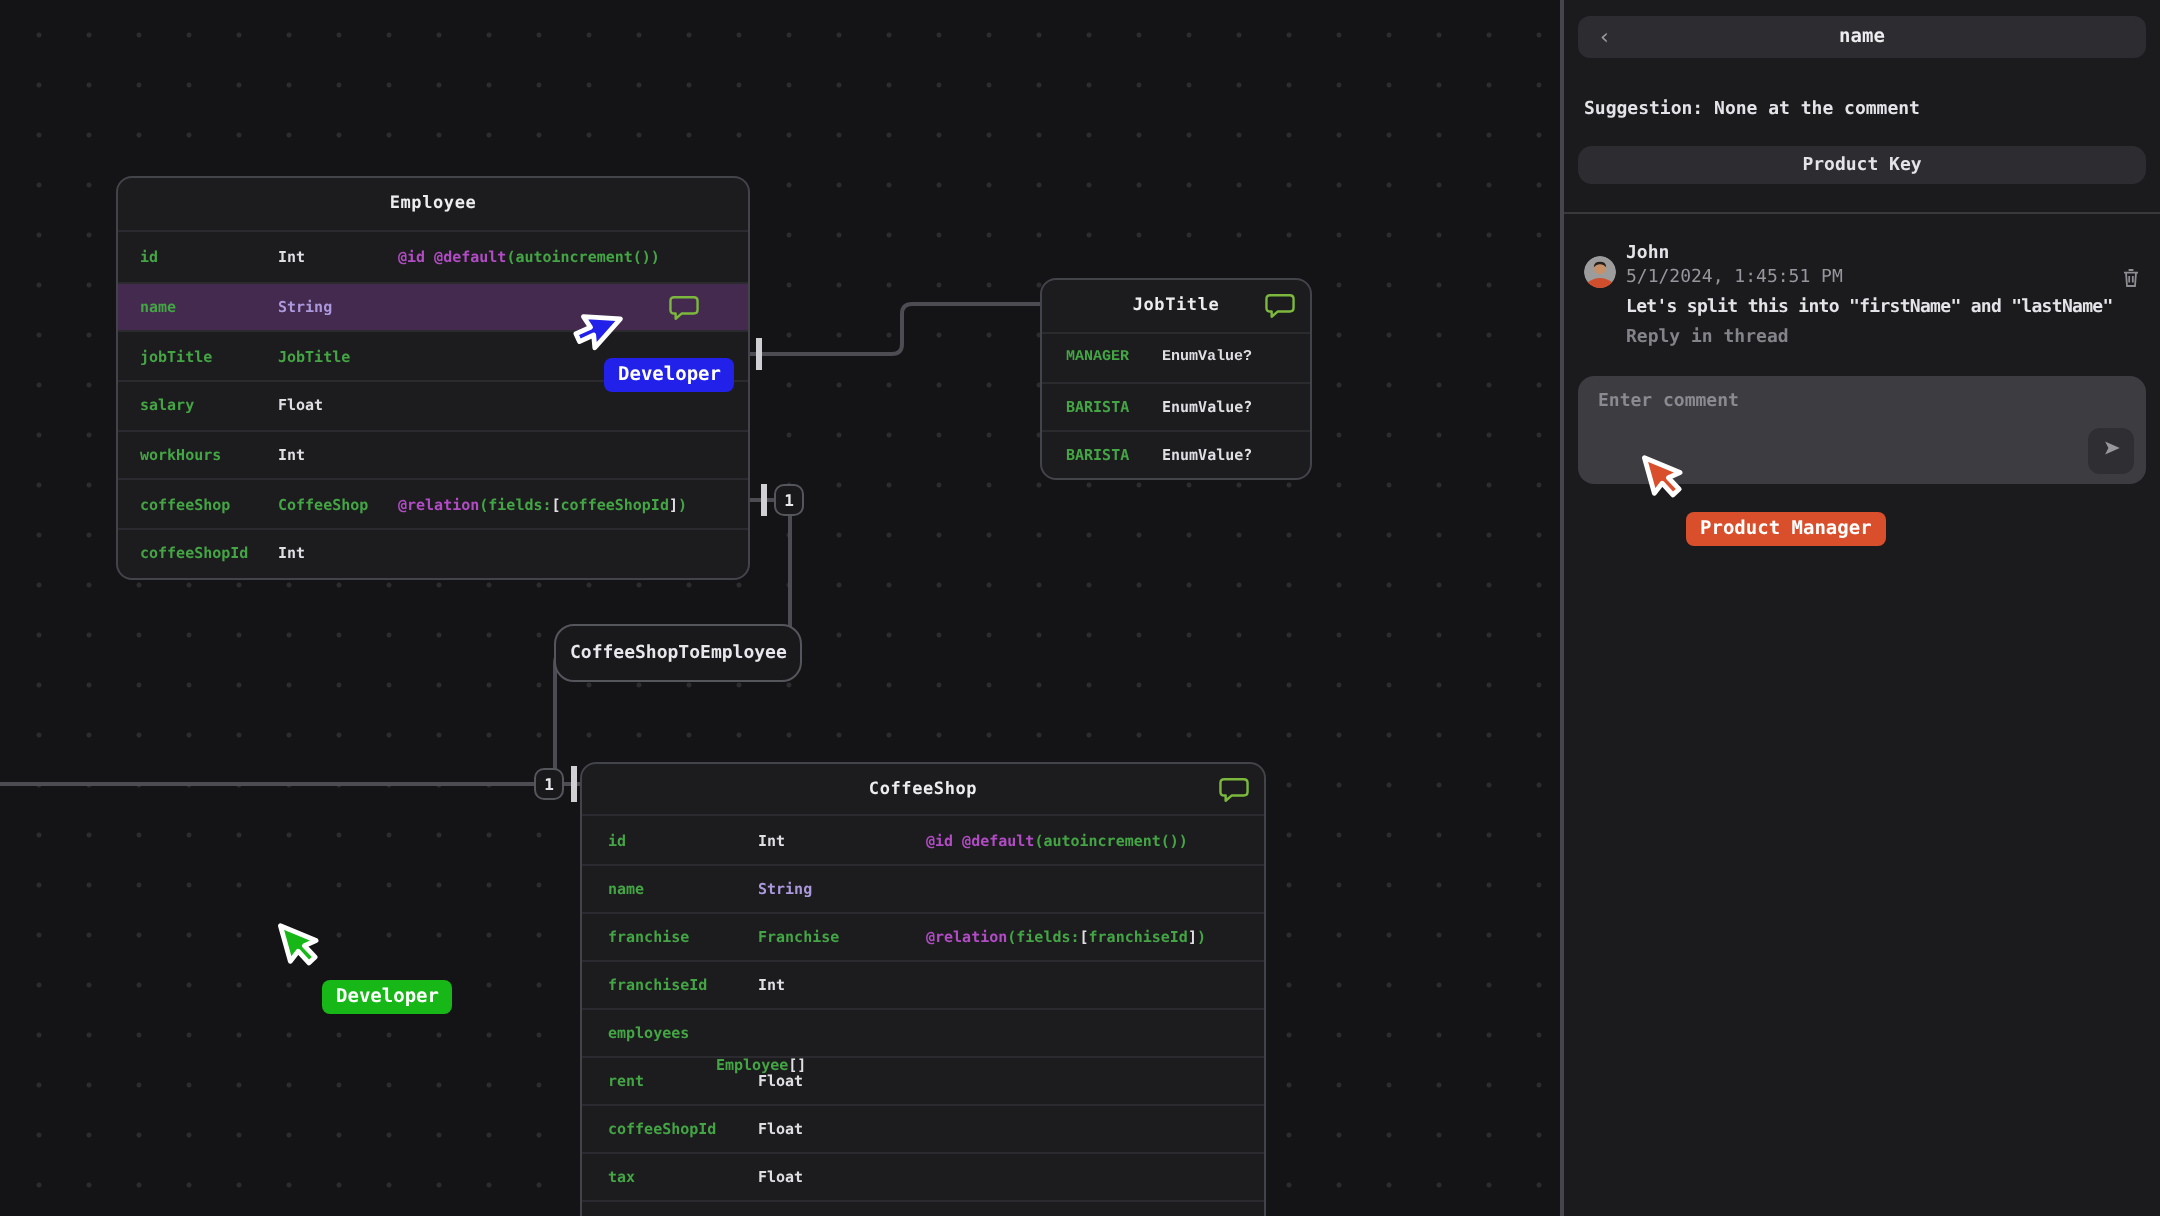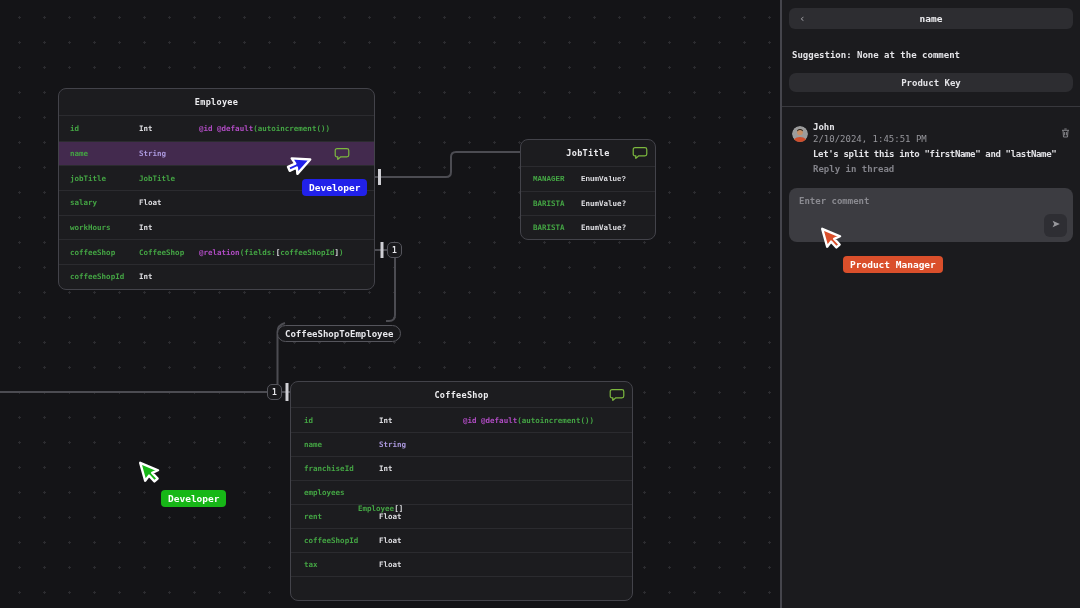--- a/index.html
+++ b/index.html
@@ -20,21 +20,21 @@
   .trow{display:flex;align-items:center;position:relative;box-sizing:border-box;font-size:7.5px;font-weight:bold;}
   .trow + .trow{border-top:1px solid #2b2b2f;}
   .trow.hl{background:#432a4e;}
   .fname{flex:none;}
   .ftype{flex:none;white-space:nowrap;}
   .fattr{white-space:nowrap;}
   .c-field,.c-model,.c-f{color:#44a544;}
   .c-plain,.c-p{color:#dfdfe3;}
   .c-string{color:#ab98dd;}
   .c-a{color:#b14cc4;}
-  .pill{position:absolute;left:277px;top:325px;height:17px;padding:0 7px;z-index:4;
+  .pill{position:absolute;left:277px;top:312px;height:29px;padding:0 7px;z-index:4;
         display:flex;align-items:center;background:#19191c;border:1.5px solid #55555c;
         border-radius:10px;font-size:9px;font-weight:bold;color:#e8e8ec;box-sizing:border-box;white-space:nowrap;text-align:center;}
   .badge{position:absolute;width:15px;height:16px;z-index:5;background:#19191c;
          border:1.5px solid #55555c;border-radius:5px;color:#e8e8ec;font-size:8px;font-weight:bold;
          display:flex;align-items:center;justify-content:center;box-sizing:border-box;}
   
   .curs{position:absolute;z-index:30;width:30px;height:30px;line-height:0;pointer-events:none;}
   .curlabel{position:absolute;z-index:30;padding:3px 7px;border-radius:4px;
             font-size:9.5px;font-weight:bold;color:#ffffff;white-space:nowrap;}
   
@@ -45,21 +45,21 @@
   .back{position:absolute;left:6px;top:0;height:21px;background:none;border:none;color:#9a9a9f;
         font-size:11px;line-height:21px;padding:0 4px;cursor:pointer;font-family:inherit;}
   .ptitle{flex:1;text-align:center;font-size:9.5px;font-weight:bold;color:#ededf0;}
   .sugg{margin:21px 4px 0;font-size:9px;font-weight:bold;}
   .skey{display:block;margin:13px 1px 0;width:calc(100% - 2px);height:19px;background:#2d2d31;
         border:none;border-radius:7px;color:#e4e4e8;font-size:9px;font-weight:bold;
         font-family:inherit;cursor:pointer;}
   .pdiv{margin:14px -6px 0;height:1px;background:#38383d;}
   .disc{margin:19px 4px 0;font-size:9px;font-weight:bold;}
   .comment{margin:15px 4px 0;position:relative;}
-  .crow1{display:flex;align-items:center;}
+  .crow1{display:flex;align-items:flex-end;}
   .avatar{flex:none;width:16px;height:16px;margin-top:1px;line-height:0;}
   .cmeta{margin-left:5px;flex:1;}
   .cauthor{font-size:9px;font-weight:bold;}
   .ctime{font-size:9px;color:#96969c;margin-top:2px;}
   .trash{flex:none;background:none;border:none;padding:0;margin:0;cursor:pointer;line-height:0;}
   .cmsg{margin:5px 0 0 21px;font-size:9px;font-weight:bold;letter-spacing:-.35px;white-space:nowrap;}
   .creply{margin:5px 0 0 21px;font-size:9px;font-weight:bold;color:#83838a;cursor:pointer;}
   .composer{margin:14px 1px 0;height:54px;background:#3c3c41;border-radius:8px;position:relative;}
   .cinput{position:absolute;left:8px;top:6px;right:34px;bottom:6px;background:transparent;border:none;
           resize:none;color:#e4e4e8;font-family:inherit;font-size:9px;outline:none;}
@@ -155,20 +155,25 @@
             </svg></span>
         </div>
         <div class="trow" style="height: 24px; padding-left: 13px;">
           <span class="fname c-field" style="width: 75px;">id</span>
           <span class="ftype" style="width: 84px;"><span class="c-plain">Int</span></span>
           <span class="fattr"><span class="c-a">@id @default</span><span class="c-f">(autoincrement())</span></span>
         </div>
         <div class="trow" style="height: 24px; padding-left: 13px;">
           <span class="fname c-field" style="width: 75px;">name</span>
           <span class="ftype" style="width: 84px;"><span class="c-string">String</span></span>
+        </div>
+        <div class="trow" style="height: 24px; padding-left: 13px;">
+          <span class="fname c-field" style="width: 75px;">franchise</span>
+          <span class="ftype" style="width: 84px;"><span class="c-model">Franchise</span></span>
+          <span class="fattr"><span class="c-a">@relation</span><span class="c-f">(fields:</span><span class="c-p">[</span><span class="c-f">franchiseId</span><span class="c-p">]</span><span class="c-f">)</span></span>
         </div>
         <div class="trow" style="height: 24px; padding-left: 13px;">
           <span class="fname c-field" style="width: 75px;">franchiseId</span>
           <span class="ftype" style="width: 84px;"><span class="c-plain">Int</span></span>
         </div>
         <div class="trow" style="height: 24px; padding-left: 13px;">
           <span class="fname c-field" style="width: 54px;">employees</span>
           <span class="ftype" style="width: 84px; margin-top: 32px;"><span class="c-model">Employee</span><span class="c-p">[]</span></span>
         </div>
         <div class="trow" style="height: 24px; padding-left: 13px;">
@@ -217,21 +222,21 @@
             <g clip-path="url(#avc)">
               <circle cx="8" cy="8" r="8" fill="#9c9c9c"></circle>
               <path d="M1.5 13.4 Q8 8.6 14.5 13.4 L14.5 16 L1.5 16 Z" fill="#cf4e2c"></path>
               <circle cx="8" cy="6.2" r="2.9" fill="#c79067"></circle>
               <path d="M4.9 5.6 Q5 2.9 8 2.9 Q11 2.9 11.1 5.6 Q9.6 3.9 8 4.1 Q6.4 3.9 4.9 5.6 Z" fill="#262019"></path>
             </g>
           </svg>
         </span>
         <div class="cmeta">
           <div class="cauthor">John</div>
-          <div class="ctime">2/10/2024, 1:45:51 PM</div>
+          <div class="ctime">5/1/2024, 1:45:51 PM</div>
         </div>
         <button class="trash">
           <span>
             <svg width="9" height="10" viewBox="0 0 9 10">
               <path d="M1 2.3 H8 M3.3 1 H5.7 M2 2.3 L2.5 9 H6.5 L7 2.3 M3.6 4 V7.3 M5.4 4 V7.3" stroke="#8d8d92" stroke-width=".9" fill="none"></path>
             </svg>
           </span>
         </button>
       </div>
       <div class="cmsg">Let's split this into "firstName" and "lastName"</div>

